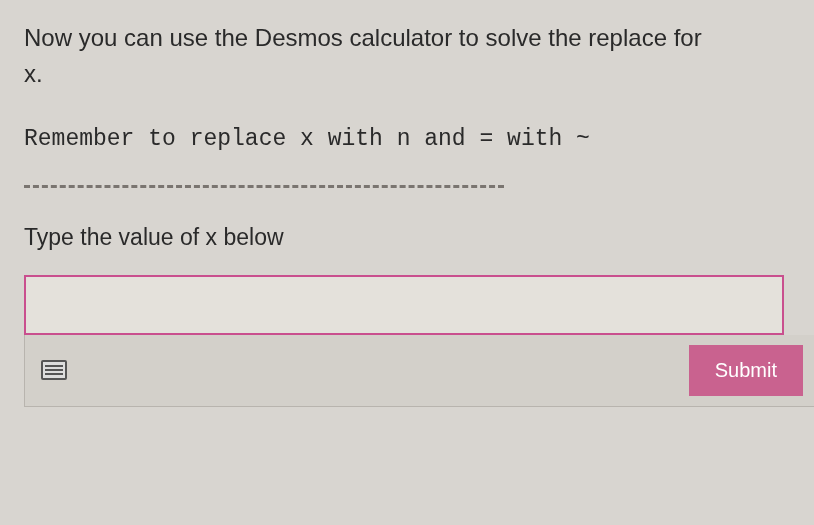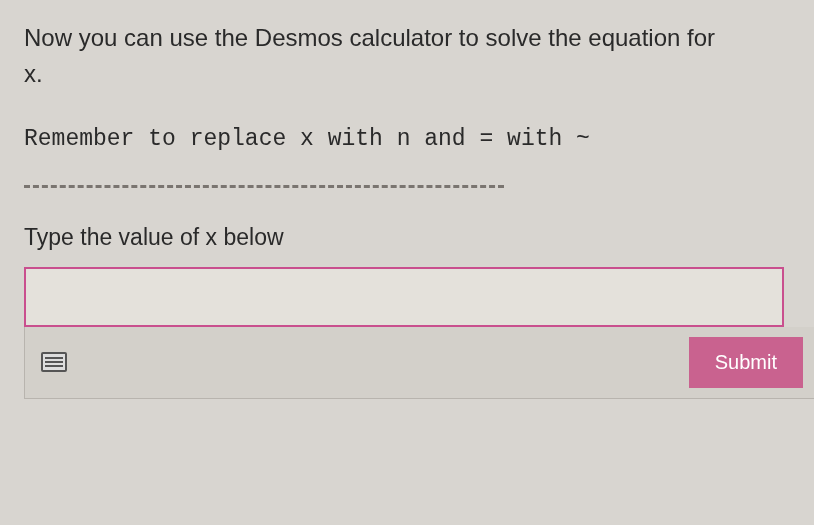--- a/index.html
+++ b/index.html
@@ -24,21 +24,21 @@
       font-family: Liberation Mono, monospace;
     }
     .dashed-sep {
       width: 480px;
       border: none;
       border-top: 3px dashed #7a7570;
       margin-bottom: 36px;
     }
     .prompt-label {
       font-size: 23px;
-      margin-bottom: 16px;
+      margin-bottom: 24px;
     }
     .answer-input {
       width: 760px;
       height: 60px;
       border: 2px solid #c94f8e;
       background: #e4e1db;
       outline: none;
       font-size: 20px;
       padding: 0 10px;
       display: block;
@@ -77,21 +77,21 @@
       border: none;
       font-size: 20px;
       padding: 14px 26px;
       cursor: pointer;
     }
   </style>
 </head>
 <body>
 
 <div class="instruction">
-  <span>Now you can use the Desmos calculator to solve the equation for</span><br>
+  <span>Now you can use the Desmos calculator to solve the replace for</span><br>
   <span>x.</span>
 </div>
 
 <div class="reminder">Remember to replace   x with n   and   = with ~</div>
 
 <hr class="dashed-sep">
 
 <div class="prompt-label">Type the value of x below</div>
 
 <input type="text" class="answer-input" value="" style="">

